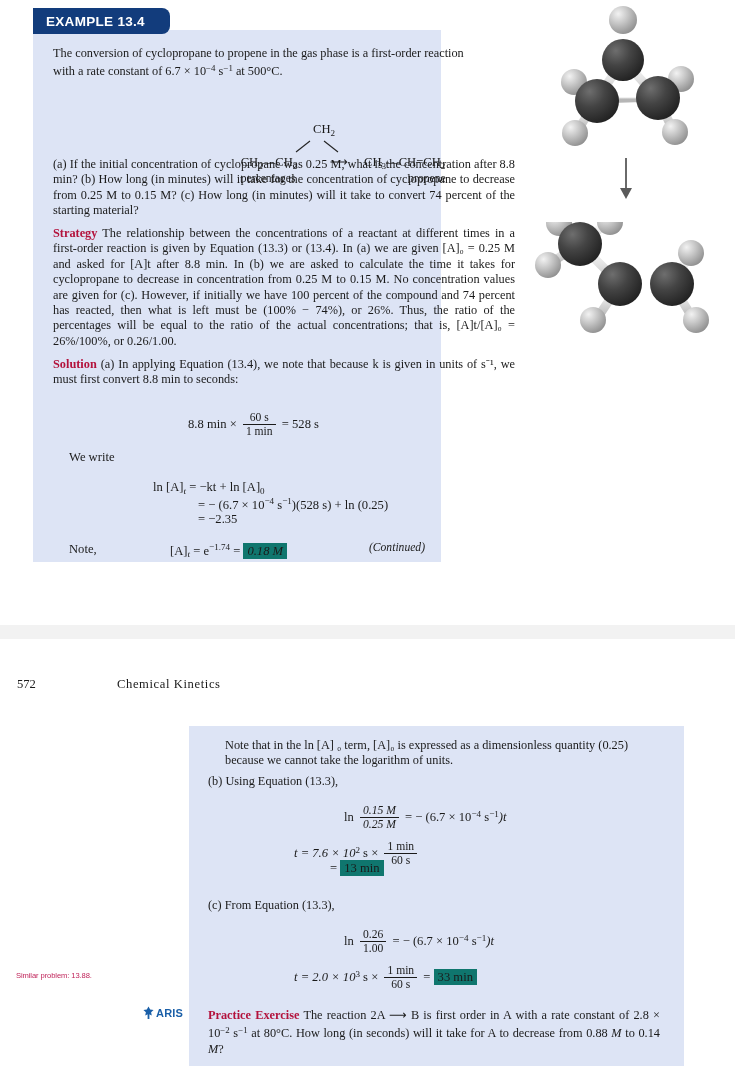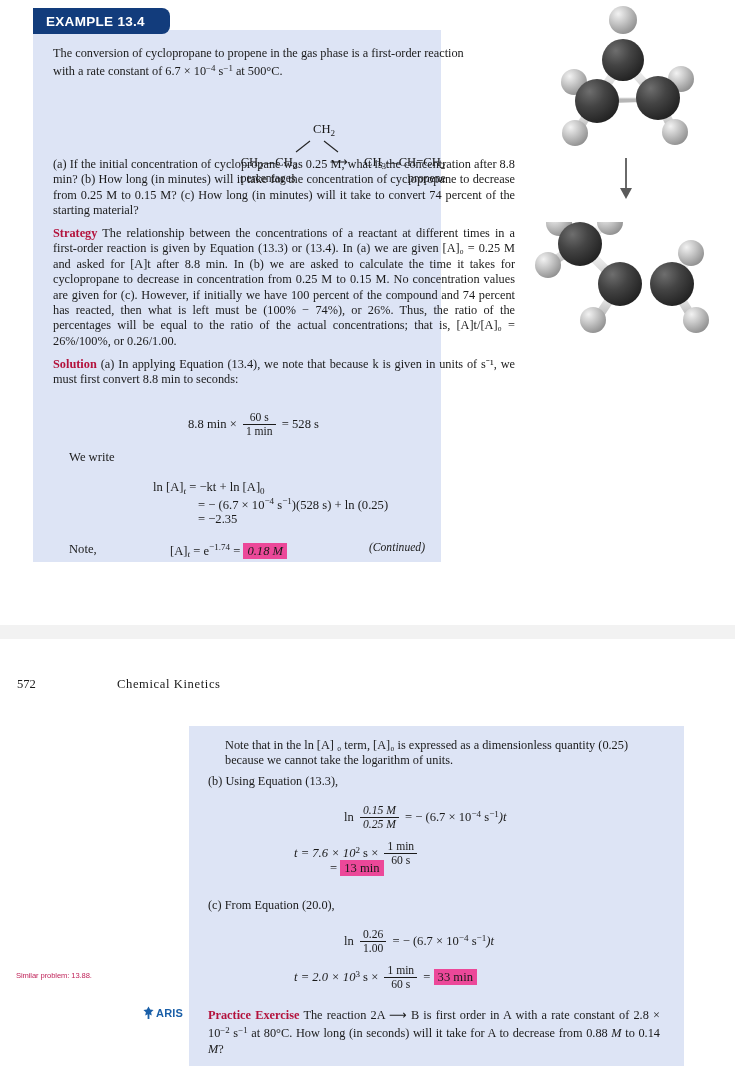--- a/index.html
+++ b/index.html
@@ -74,21 +74,21 @@
     display: inline-block;
     vertical-align: middle;
     text-align: center;
     margin: 0 3px;
     position: relative;
     top: -1px;
   }
   .frac .num { display: block; padding: 0 3px; font-size: 11.6px; }
   .frac .den { display: block; padding: 0 3px; border-top: 1px solid #1a1a1a; font-size: 11.6px; }
   .hl {
-    background: #ec4899;
+    background: #0f766e;
     padding: 1px 4px 1px 4px;
   }
   .continued {
     position: absolute;
     right: 16px; bottom: 8px;
     font-style: italic;
     font-size: 11.6px;
   }
 
   
@@ -321,21 +321,21 @@
         <span class="num">1 min</span>
         <span class="den">60 s</span>
       </span>
     </div>
 
     <div class="math" style="left:141px; top:135px;">
       <span>=</span>
       <span class="hl">13 min</span>
     </div>
 
-    <div class="para" style="left:19px; top:172px; width:300px;">(c)  From Equation (20.0),</div>
+    <div class="para" style="left:19px; top:172px; width:300px;">(c)  From Equation (13.3),</div>
 
     <div class="math" style="left:155px; top:203px;">
       <span>ln</span>
       <span class="frac">
         <span class="num">0.26</span>
         <span class="den">1.00</span>
       </span>
       <span>=  − (6.7 ×  10</span><span class="sup">−4</span><span> s</span><span class="sup">−1</span><span class="ital">)t</span>
     </div>
 

